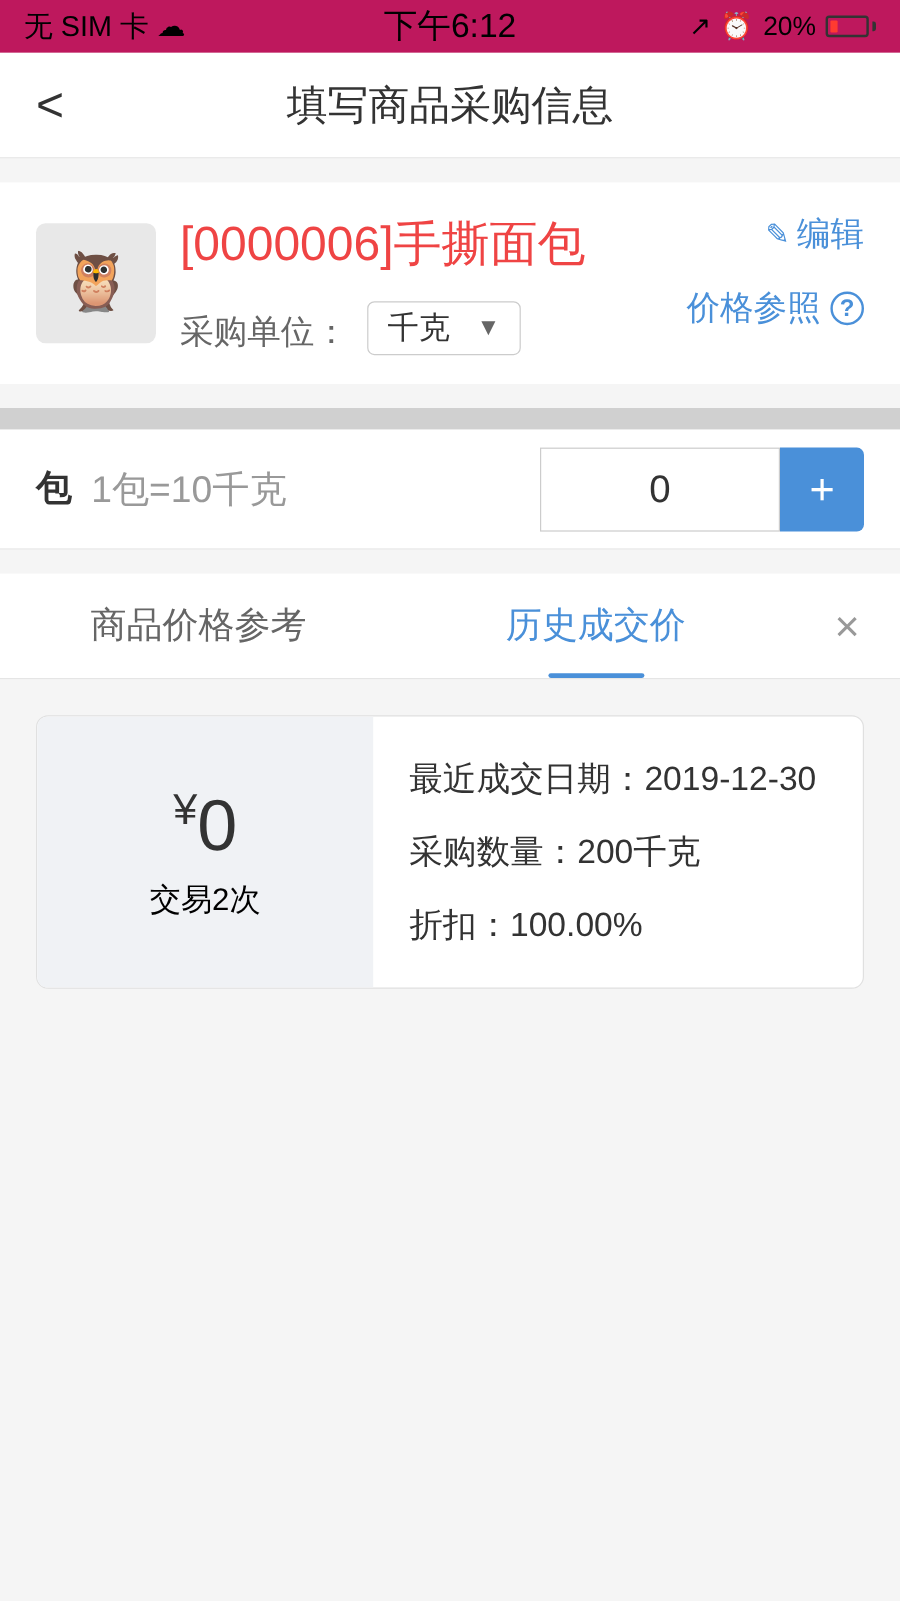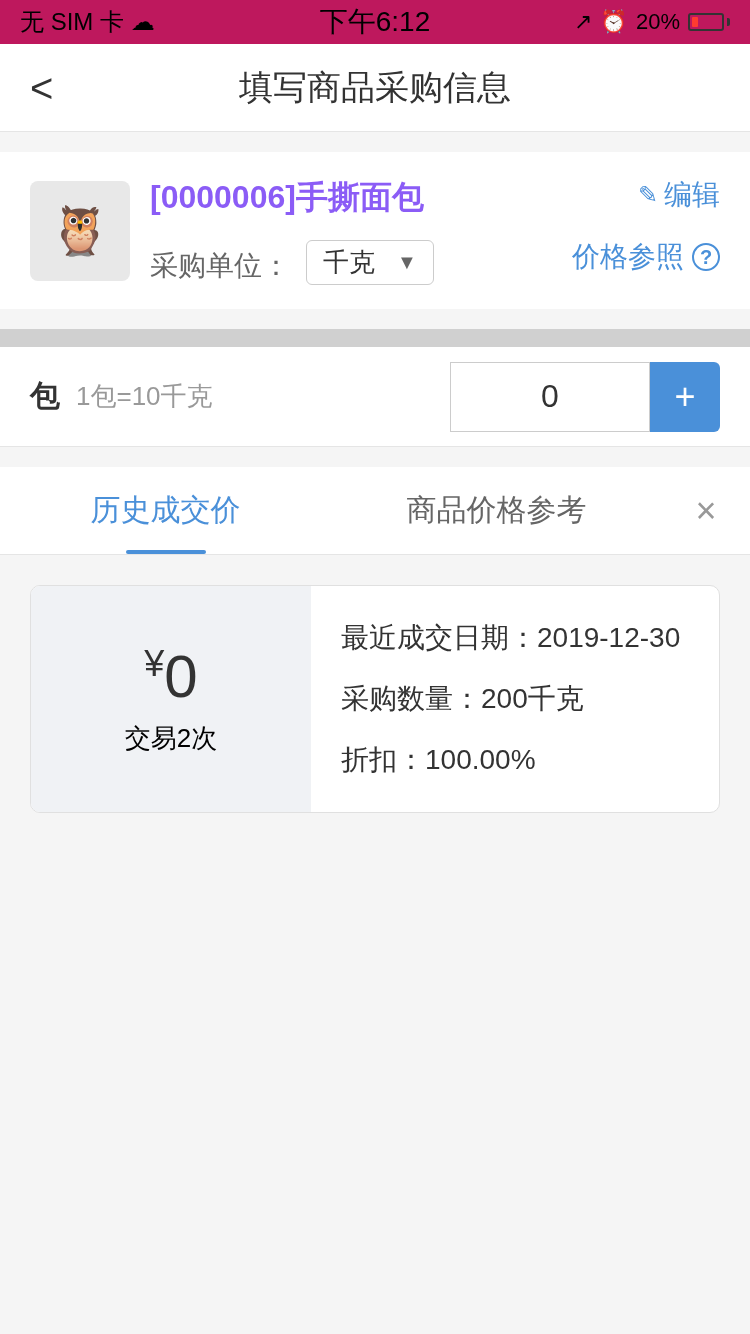--- a/index.html
+++ b/index.html
@@ -128,23 +128,23 @@
       font-size: 48px;
       color: #999;
       line-height: 1;
     }
     .product-info {
       display: flex;
       flex-direction: column;
       gap: 20px;
     }
     .product-name {
-      font-size: 32px;
-      color: #8b5cf6;
-      font-weight: 700;
+      font-size: 40px;
+      color: #ef4444;
+      font-weight: 400;
     }
     .product-unit-row {
       display: flex;
       align-items: flex-end;
       gap: 16px;
       font-size: 28px;
       color: #333;
     }
     .unit-label {
       color: #666;
@@ -228,21 +228,21 @@
       gap: 16px;
       font-size: 30px;
       color: #333;
     }
     .qty-unit-badge {
       font-size: 30px;
       font-weight: 600;
       color: #333;
     }
     .qty-conversion {
-      font-size: 26px;
+      font-size: 31px;
       color: #999;
     }
     .quantity-right {
       display: flex;
       align-items: center;
       gap: 0;
     }
     .qty-input-box {
       width: 200px;
       height: 70px;
@@ -438,26 +438,26 @@
     </div>
     <div class="qty-plus-btn">
       <span>+</span>
     </div>
   </div>
 </div>
 
 <div class="main-content">
 
   <div class="tab-bar">
+    <div class="tab-item">
+      <span>商品价格参考</span>
+    </div>
     <div class="tab-item active">
       <span>历史成交价</span>
       <div class="tab-underline"></div>
-    </div>
-    <div class="tab-item">
-      <span>商品价格参考</span>
     </div>
     <div class="tab-close">
       <span>×</span>
     </div>
   </div>
 
   <div class="price-card">
     <div class="price-card-left">
       <div class="price-amount">
         <span class="price-yen">¥</span><span>0</span>

